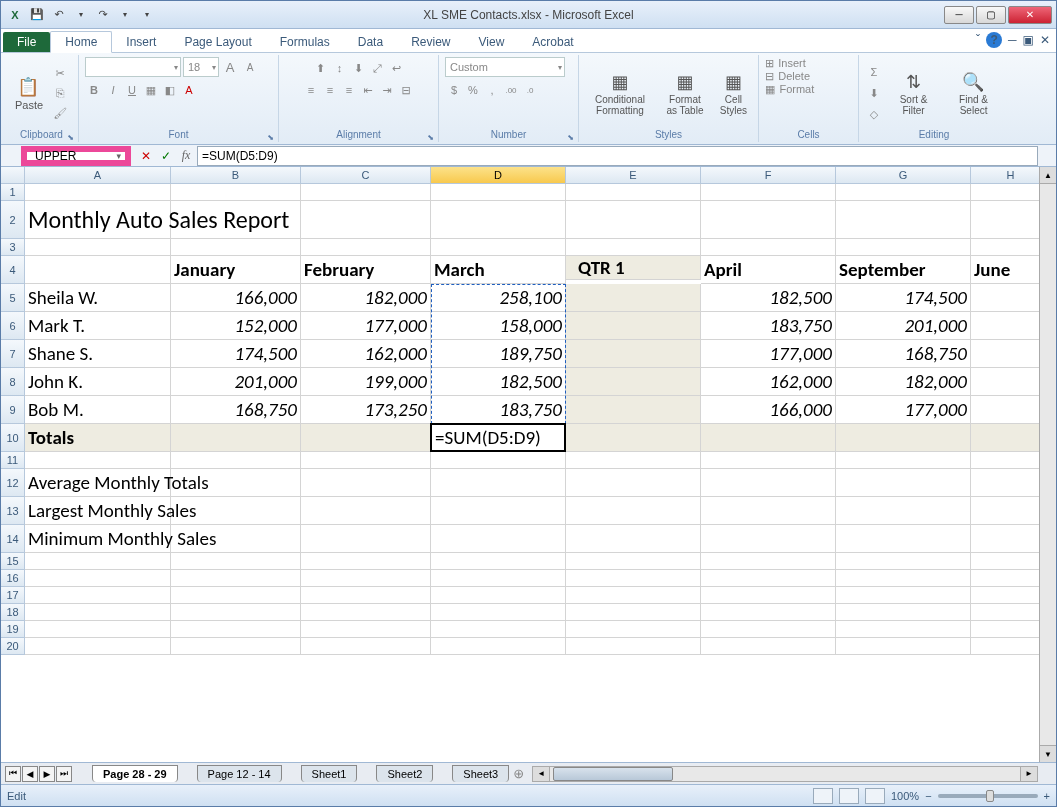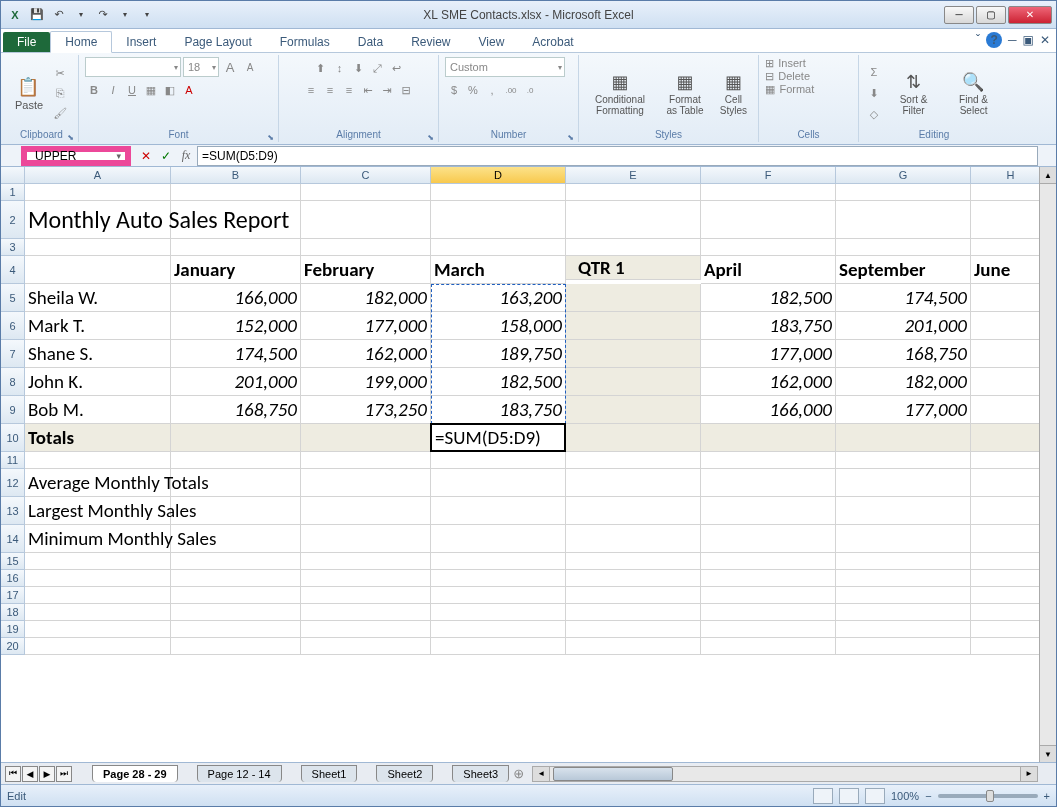--- a/index.html
+++ b/index.html
@@ -293,21 +293,21 @@
         <div class="cell hdr" style="height: 28px;">February</div>
         <div class="cell hdr" style="height: 28px;">March</div>
         <div class="cell hdr beige" style="height: 24px; padding-left: 12px;">QTR 1</div>
         <div class="cell hdr" style="height: 28px;">April</div>
         <div class="cell hdr" style="height: 28px;">September</div>
         <div class="cell hdr" style="height: 28px;">June</div>
         <div class="rowhdr" style="height: 28px;">5</div>
         <div class="cell" style="height: 28px;">Sheila W.</div>
         <div class="cell num" style="height: 28px;">166,000</div>
         <div class="cell num" style="height: 28px;">182,000</div>
-        <div class="cell num" style="height: 28px;">163,200</div>
+        <div class="cell num" style="height: 28px;">258,100</div>
         <div class="cell beige" style="height: 28px;"></div>
         <div class="cell num" style="height: 28px;">182,500</div>
         <div class="cell num" style="height: 28px;">174,500</div>
         <div class="cell" style="height: 28px;"></div>
         <div class="rowhdr" style="height: 28px;">6</div>
         <div class="cell" style="height: 28px;">Mark T.</div>
         <div class="cell num" style="height: 28px;">152,000</div>
         <div class="cell num" style="height: 28px;">177,000</div>
         <div class="cell num" style="height: 28px;">158,000</div>
         <div class="cell beige" style="height: 28px;"></div>

